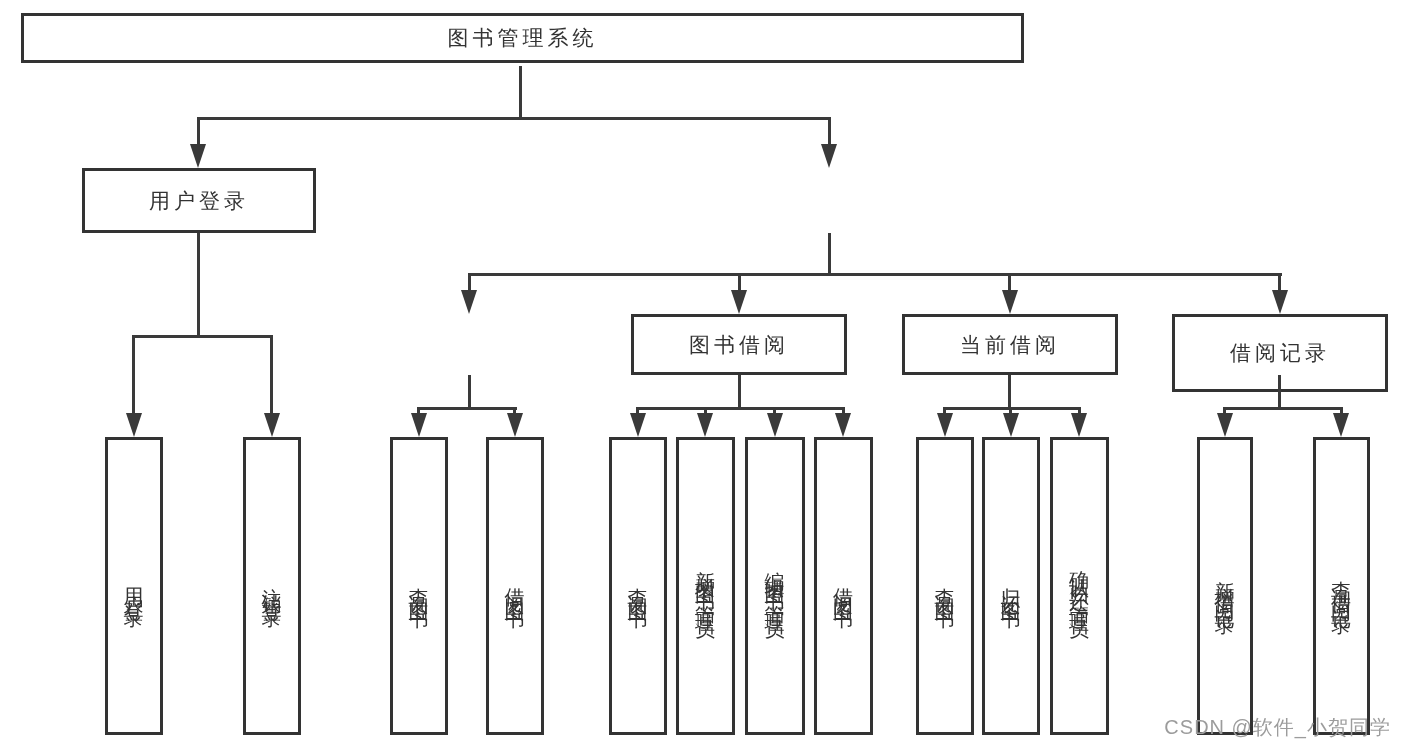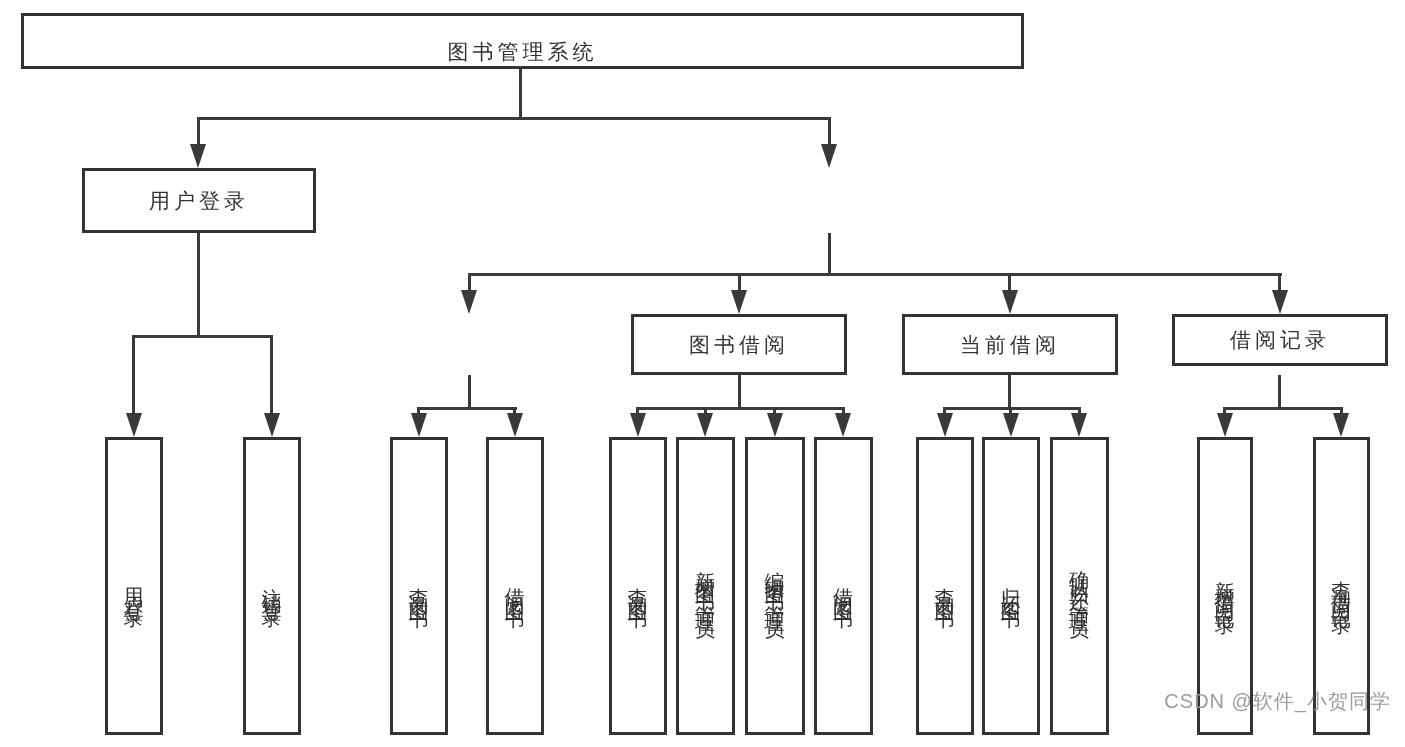--- a/index.html
+++ b/index.html
@@ -32,47 +32,47 @@
   .vl{position:absolute;width:3px;background:#3a3a3a;}
   .hl{position:absolute;height:3px;background:#3a3a3a;}
   .ar{
     position:absolute;width:0;height:0;
     border-left:8px solid transparent;
     border-right:8px solid transparent;
     border-top:24px solid #3a3a3a;
   }
   .watermark{
     position:absolute;
-    top:688px;right:14px;
+    top:714px;right:14px;
     font-size:20px;
     color:#9c9c9c;
     letter-spacing:1px;
     white-space:nowrap;
   }
 </style>
 </head>
 <body>
 
 <div id="stage">
 
-  <div class="box" style="left:21px;top:13px;width:1003px;height:56px;align-items:flex-end;">
+  <div class="box" style="left:21px;top:13px;width:1003px;height:50px;">
     <span class="hlabel">图书管理系统</span>
   </div>
 
   <div class="box" style="left:82px;top:168px;width:234px;height:65px;">
     <span class="hlabel">用户登录</span>
   </div>
 
   <div class="box" style="left:902px;top:314px;width:216px;height:61px;">
     <span class="hlabel">当前借阅</span>
   </div>
   <div class="box" style="left:631px;top:314px;width:216px;height:61px;">
     <span class="hlabel">图书借阅</span>
   </div>
-  <div class="box" style="left:1172px;top:314px;width:216px;height:52px;text-align:center;">
+  <div class="box" style="left:1172px;top:314px;width:216px;height:78px;text-align:center;">
     <span class="hlabel">借阅记录</span>
   </div>
 
   <div class="box leaf" style="left:105px;top:437px;width:58px;height:298px;">
     <span>用户登录</span>
   </div>
   <div class="box leaf" style="left:243px;top:437px;width:58px;height:298px;">
     <span>注销登录</span>
   </div>
 

